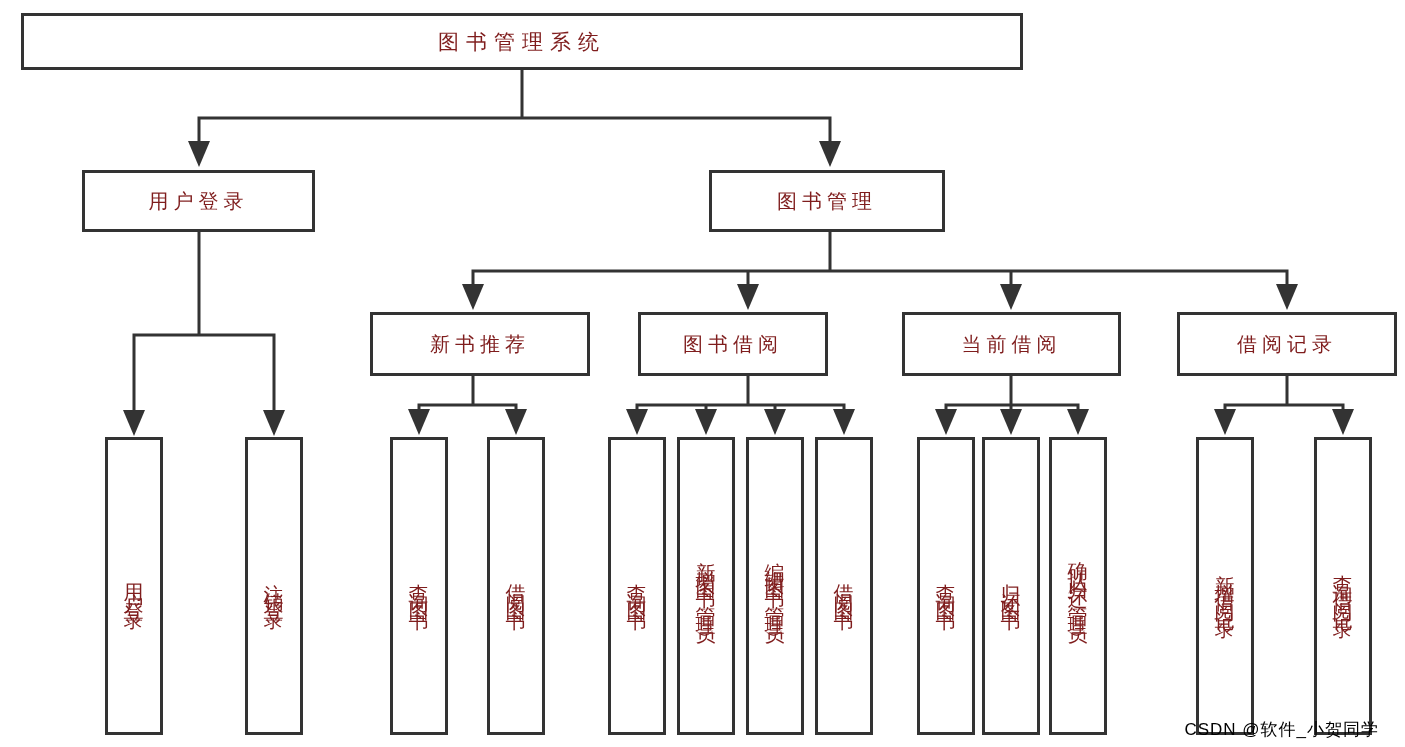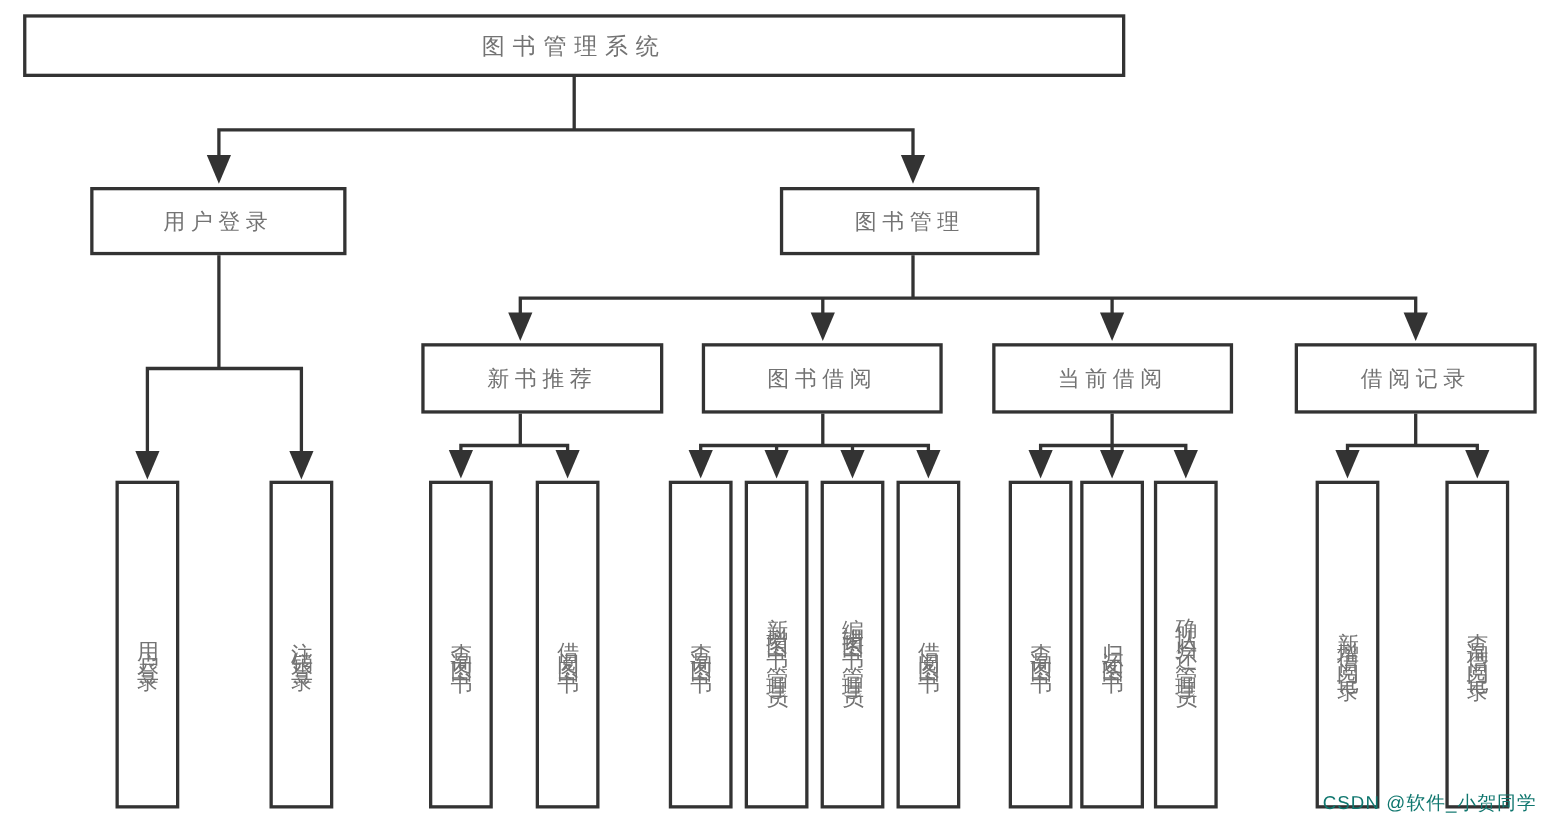--- a/index.html
+++ b/index.html
@@ -33,21 +33,21 @@
   }
   .node {
     position: absolute;
     box-sizing: border-box;
     background: #ffffff;
     border: 3px solid #333333;
     display: flex;
     align-items: center;
     justify-content: center;
     z-index: 2;
-    color: #737373;
+    color: #7f1d1d;
   }
   .root {
     left: 21px; top: 13px; width: 1002px; height: 57px;
     font-size: 21px; letter-spacing: 7px;
   }
   .l2 {
     top: 170px; height: 62px;
     font-size: 20px; letter-spacing: 5px;
   }
   .l3 {
@@ -61,25 +61,25 @@
   .vlbl {
     writing-mode: vertical-rl;
     text-orientation: mixed;
     letter-spacing: 9px;
     line-height: 1;
     white-space: nowrap;
   }
   .lbl { white-space: nowrap; }
   .watermark {
     position: absolute;
-    right: 8px;
+    right: 26px;
     bottom: 6px;
     z-index: 3;
     font-size: 17px;
-    color: #0f766e;
+    color: #000000;
     letter-spacing: 1px;
     white-space: nowrap;
     text-align: right;
   }
 </style>
 </head>
 <body>
 
 <div class="canvas">
 
@@ -123,24 +123,24 @@
     <span class="lbl">图书管理系统</span>
   </div>
 
   <div class="node l2" style="left:82px; width:233px;">
     <span class="lbl">用户登录</span>
   </div>
   <div class="node l2" style="left:709px; width:236px;">
     <span class="lbl">图书管理</span>
   </div>
 
-  <div class="node l3" style="left:383px; width:220px;">
+  <div class="node l3" style="left:370px; width:220px;">
     <span class="lbl">新书推荐</span>
   </div>
-  <div class="node l3" style="left:638px; width:219px;">
+  <div class="node l3" style="left:638px; width:190px;">
     <span class="lbl">图书借阅</span>
   </div>
   <div class="node l3" style="left:902px; width:219px;text-align:right;">
     <span class="lbl">当前借阅</span>
   </div>
   <div class="node l3" style="left:1177px; width:220px;">
     <span class="lbl">借阅记录</span>
   </div>
 
   <div class="node leaf" style="left:105px;">

